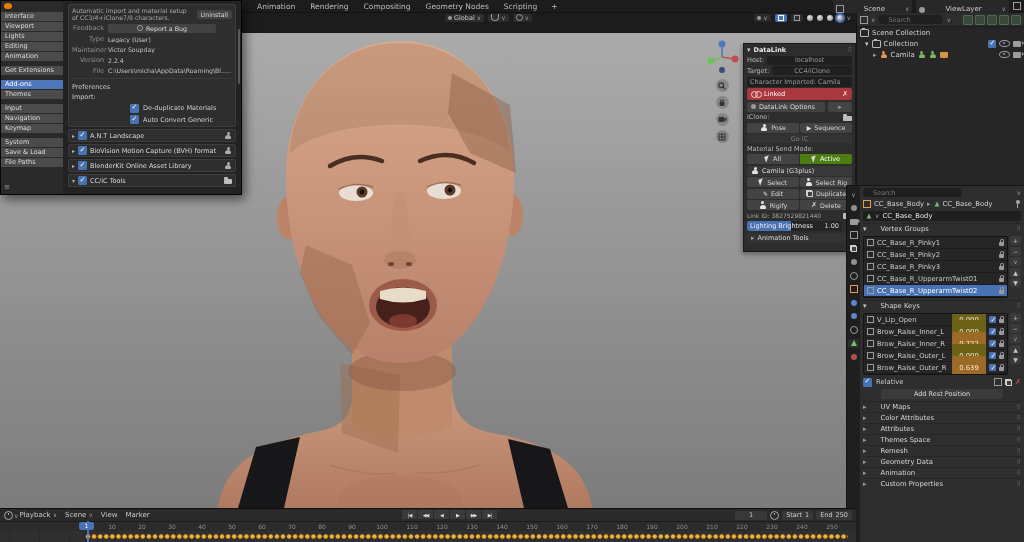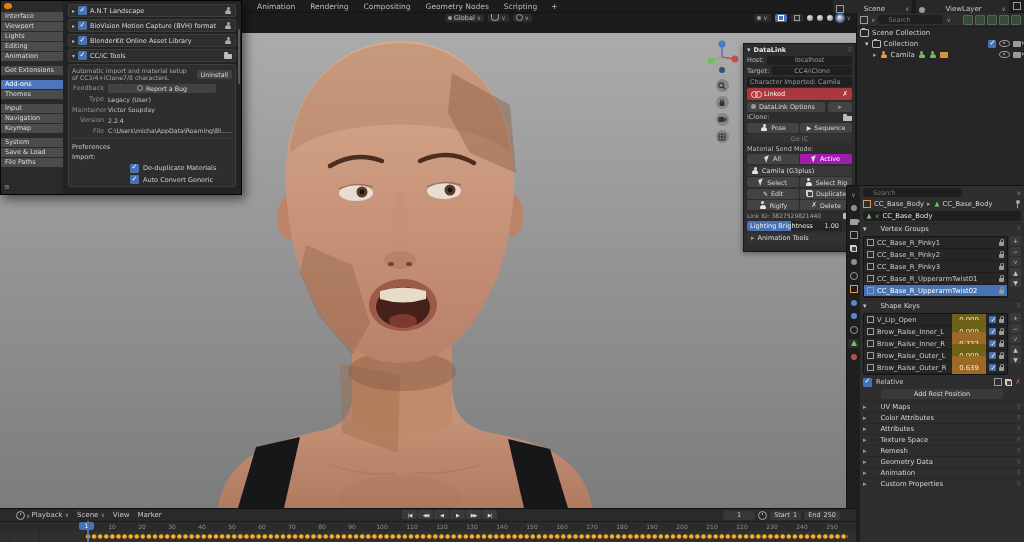--- a/index.html
+++ b/index.html
@@ -82,21 +82,21 @@
   .navbtn{width:13px;height:13px;border-radius:50%;background:rgba(110,110,110,.55);display:flex;align-items:center;justify-content:center;color:#2f2f2f;font-size:7px}
 
   
   #npanel{left:743px;top:30px;width:113px;height:209px;background:#2d2d2d;border:1px solid #1a1a1a;box-sizing:border-box;
           display:flex;flex-direction:column;gap:1.5px;padding:2px 3px;font-size:6.5px;box-shadow:-1px 2px 5px rgba(0,0,0,.35)}
   .np-row{display:flex;align-items:center;gap:3px;flex:none}
   .np-lab{color:#b9b9b9}
   .np-btn{height:10px;flex:1}
   #dl-linked{height:12px;background:#a8383d;border-radius:2px;color:#fff;display:flex;align-items:center;padding:0 4px;gap:3px}
   #dl-seg .seg{flex:1;height:10px;display:flex;align-items:center;justify-content:center;gap:3px;background:#434343;border-radius:0;color:#d5d5d5}
-  #dl-seg .seg.active{background:#a21caf;color:#fff}
+  #dl-seg .seg.active{background:#4d7c0f;color:#fff}
   .np-grid2{display:flex;gap:1px}
   .np-grid2 .chip{flex:1;height:10px;font-size:6.3px}
   #dl-slider{position:relative;height:10px;background:#242424;border-radius:2px;flex:1;overflow:hidden;display:flex;align-items:center}
   #dl-slider .fill{position:absolute;left:0;top:0;bottom:0;width:46%;background:#4772b3}
   #dl-slider .slab{position:relative;margin-left:3px;color:#eee}
   #dl-slider .sval{position:relative;margin-left:auto;margin-right:3px;color:#ddd}
 
   
   #outliner{left:856px;top:13px;width:168px;height:172px;background:#262626;border-left:1px solid #141414;box-sizing:border-box;font-size:7px}
   #ol-head{height:13px;background:#2d2d2d;display:flex;align-items:center;gap:3px;padding:0 3px;border-bottom:1px solid #1c1c1c}
@@ -134,21 +134,21 @@
   .minicol{width:11px;display:flex;flex-direction:column;gap:1.5px}
   .mbtn{height:9px;background:#3a3a3a;border-radius:2px;display:flex;align-items:center;justify-content:center;font-size:6px;color:#c5c5c5}
   .skval{margin-left:auto;width:34px;height:24px;border-radius:2px;background:#6e6118;color:#f0e6c8;display:flex;align-items:center;justify-content:center;flex:none}
   .skval.hot{background:#9c6a27;color:#fde9cc}
   .skrow-name{overflow:hidden;white-space:nowrap;text-overflow:ellipsis}
   #add-rest{height:10px;margin:0 18px;font-size:6.5px;background:#3a3a3a}
   .vg-name{overflow:hidden;white-space:nowrap;text-overflow:ellipsis}
 
   
   #timeline{left:0;top:508px;width:856px;height:34px;background:#242424;border-top:1px solid #0f0f0f;box-sizing:border-box}
-  #tl-head{height:12px;display:flex;align-items:center;gap:1px;padding:0 16px;background:#2a2a2a;border-bottom:1px solid #1c1c1c}
+  #tl-head{height:12px;display:flex;align-items:center;gap:1px;padding:0 4px;background:#2a2a2a;border-bottom:1px solid #1c1c1c}
   .tl-menu{display:flex;align-items:center;gap:2px;color:#c9c9c9;font-size:7px}
   #tl-transport{position:absolute;left:402px;top:1px;display:flex;gap:1px}
   .tbtn{height:9px;min-width:11px;background:#3a3a3a;border-radius:1px;display:flex;align-items:center;justify-content:center;font-size:5px;color:#dcdcdc;padding:0 2px;letter-spacing:-1px}
   #tl-right{margin-left:auto;display:flex;align-items:center;gap:3px}
   .tl-chip{height:9px;background:#383838;border-radius:2px;display:flex;align-items:center;gap:3px;padding:0 4px;font-size:6.5px;color:#cecece}
   #tl-ruler{position:relative;height:9px;background:#2b2b2b;display:flex;padding-left:97px;box-sizing:border-box}
   .tick{width:30px;flex:none;text-align:center;font-size:6px;color:#8f8f8f;line-height:9px}
   #tl-keys{position:relative;height:12px;background:#2f2f2f;
     background-image:repeating-linear-gradient(90deg,#272727 0 1px,transparent 1px 30px);background-position:85px 0}
   #key-dots{position:absolute;left:85px;right:8px;top:2px;height:7px;
@@ -693,21 +693,21 @@
           </div>
 
           <div class="sect">
             <span class="g-right"></span>
             <span>Attributes</span>
             <span class="g-drag ml-auto"></span>
           </div>
 
           <div class="sect">
             <span class="g-right"></span>
-            <span>Texture Space</span>
+            <span>Themes Space</span>
             <span class="g-drag ml-auto"></span>
           </div>
 
           <div class="sect">
             <span class="g-right"></span>
             <span>Remesh</span>
             <span class="g-drag ml-auto"></span>
           </div>
 
           <div class="sect">
@@ -843,20 +843,65 @@
         <div class="ps-item sep">System</div>
 
         <div class="ps-item">Save &amp; Load</div>
 
         <div class="ps-item">File Paths</div>
       </div>
     <div id="blender-logo"></div>
     <div id="prefs-burger">≡</div>
     <div id="prefs-main">
       <div id="prefs-scroll"></div>
+      <div id="addon-detail">
+        <div class="row" style="gap:4px">
+          <span style="color:#a8a8a8;font-size:6.2px">Automatic import and material setup of CC3/4+iClone7/8 characters.</span>
+          <div class="chip" id="uninstall">Uninstall</div>
+        </div>
+        <div class="kv">
+          <span class="k">Feedback</span>
+          <div class="chip" id="bug-btn">
+            <span class="i-sq" style="width:4px;height:4px;border-radius:50%"></span>
+            <span>Report a Bug</span>
+          </div>
+        </div>
+        <div class="kv">
+          <span class="k">Type</span>
+          <span class="v">Legacy (User)</span>
+        </div>
+        <div class="kv">
+          <span class="k">Maintainer</span>
+          <span class="v">Victor Soupday</span>
+        </div>
+        <div class="kv">
+          <span class="k">Version</span>
+          <span class="v">2.2.4</span>
+        </div>
+        <div class="kv">
+          <span class="k">File</span>
+          <span class="v">C:\Users\micha\AppData\Roaming\Bl...s\cc_blender_tools-2_2_4\__init__.py</span>
+        </div>
+        <hr class="div">
+        <span class="plabel">Preferences</span>
+        <span class="plabel">Import:</span>
+        <div style="display:flex;flex-direction:column;gap:2.5px">
+
+            <div class="opt">
+              <span class="cb checked"></span>
+              <span>De-duplicate Materials</span>
+            </div>
+
+            <div class="opt">
+              <span class="cb checked"></span>
+              <span>Auto Convert Generic</span>
+            </div>
+
+          </div>
+      </div>
       <div style="display:flex;flex-direction:column;gap:2px">
 
           <div class="addon">
             <span class="car"></span>
             <span class="cb checked"></span>
             <span class="name">A.N.T Landscape</span>
             <span class="aicon"></span>
           </div>
 
           <div class="addon">
@@ -873,61 +918,16 @@
             <span class="aicon"></span>
           </div>
 
           <div class="addon">
             <span class="car exp"></span>
             <span class="cb checked"></span>
             <span class="name">CC/iC Tools</span>
             <span class="aicon folder"></span>
           </div>
         </div>
-      <div id="addon-detail">
-        <div class="row" style="gap:4px">
-          <span style="color:#a8a8a8;font-size:6.2px">Automatic import and material setup of CC3/4+iClone7/8 characters.</span>
-          <div class="chip" id="uninstall">Uninstall</div>
-        </div>
-        <div class="kv">
-          <span class="k">Feedback</span>
-          <div class="chip" id="bug-btn">
-            <span class="i-sq" style="width:4px;height:4px;border-radius:50%"></span>
-            <span>Report a Bug</span>
-          </div>
-        </div>
-        <div class="kv">
-          <span class="k">Type</span>
-          <span class="v">Legacy (User)</span>
-        </div>
-        <div class="kv">
-          <span class="k">Maintainer</span>
-          <span class="v">Victor Soupday</span>
-        </div>
-        <div class="kv">
-          <span class="k">Version</span>
-          <span class="v">2.2.4</span>
-        </div>
-        <div class="kv">
-          <span class="k">File</span>
-          <span class="v">C:\Users\micha\AppData\Roaming\Bl...s\cc_blender_tools-2_2_4\__init__.py</span>
-        </div>
-        <hr class="div">
-        <span class="plabel">Preferences</span>
-        <span class="plabel">Import:</span>
-        <div style="display:flex;flex-direction:column;gap:2.5px">
-
-            <div class="opt">
-              <span class="cb checked"></span>
-              <span>De-duplicate Materials</span>
-            </div>
-
-            <div class="opt">
-              <span class="cb checked"></span>
-              <span>Auto Convert Generic</span>
-            </div>
-
-          </div>
-      </div>
     </div>
   </div>
 
 </div>
 
 </body></html>

